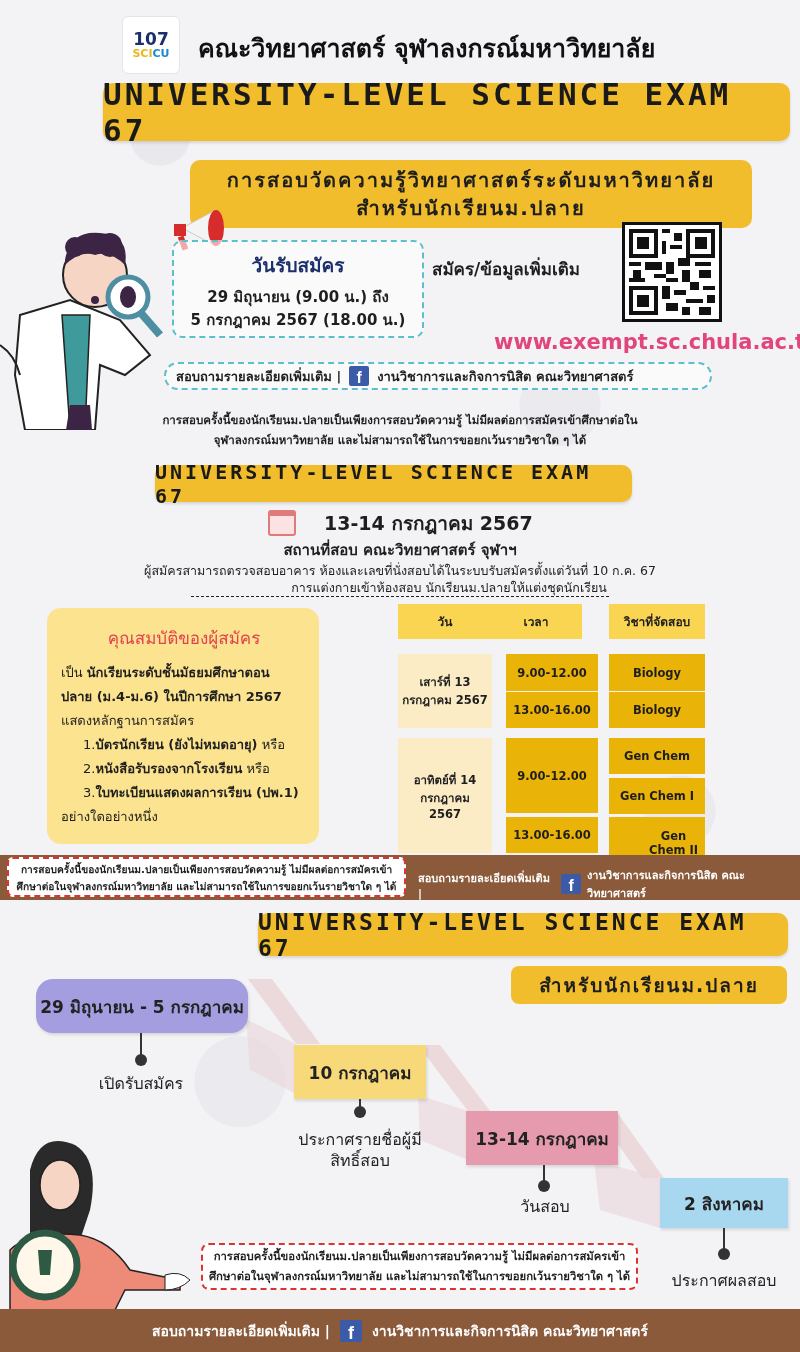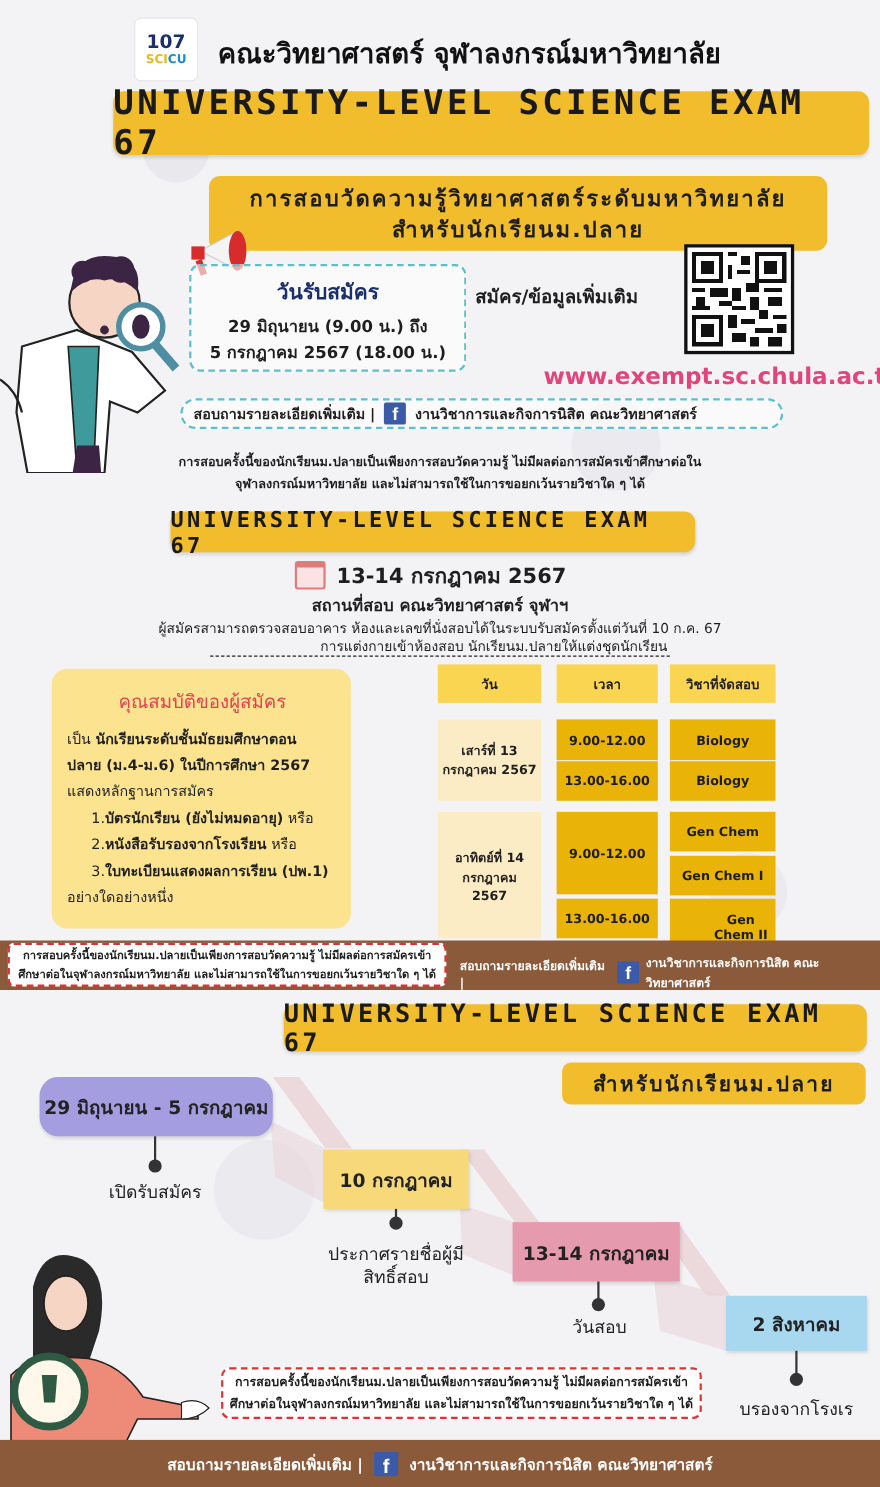--- a/index.html
+++ b/index.html
@@ -61,21 +61,21 @@
     font-size: 13px; font-weight: bold;
   }
   .fb {
     width: 20px; height: 20px; background: #3b5aa8; border-radius: 2px;
     color: #fff; font-weight: bold; font-size: 16px; display: flex; align-items: flex-end; justify-content: center;
     font-family: "Liberation Sans", sans-serif; line-height: 1;
   }
   .notice-1 { left: 160px; top: 410px; width: 480px; text-align: center; font-size: 11.5px; font-weight: bold; line-height: 20px; }
   
   .banner-2 { left: 155px; top: 465px; width: 477px; height: 37px; font-size: 20px; }
-  .exam-date { left: 268px; top: 508px; display: flex; align-items: center; gap: 10px; font-size: 19px; font-weight: bold; }
+  .exam-date { left: 268px; top: 508px; display: flex; align-items: center; gap: 28px; font-size: 19px; font-weight: bold; }
   .cal-icon { width: 28px; height: 26px; background: #fbe3e3; border: 2px solid #e07b7b; border-top-width: 6px; border-radius: 3px; }
   .venue { left: 0; width: 800px; top: 538px; text-align: center; font-size: 15px; font-weight: bold; }
   .seat-info { left: 0; width: 800px; top: 561px; text-align: center; font-size: 12.5px; }
   .dress { left: 0; width: 800px; top: 578px; text-align: center; font-size: 12.5px; }
   .dress span { border-bottom: 1px dashed #222; padding: 0 2px 1px 100px; }
   .qual-box {
     left: 47px; top: 608px; width: 272px; height: 236px;
     background: #fbe38f; border-radius: 14px; padding: 16px 12px 0 14px;
   }
   .qual-box .t { text-align: center; color: #e2424f; font-size: 17px; font-weight: normal; margin-bottom: 10px; }
@@ -217,21 +217,21 @@
   <p><b>ปลาย (ม.4-ม.6) ในปีการศึกษา 2567</b></p>
   <p>แสดงหลักฐานการสมัคร</p>
   <p class="ind"><span>1.</span><b>บัตรนักเรียน (ยังไม่หมดอายุ)</b><span> หรือ</span></p>
   <p class="ind"><span>2.</span><b>หนังสือรับรองจากโรงเรียน</b><span> หรือ</span></p>
   <p class="ind"><span>3.</span><b>ใบทะเบียนแสดงผลการเรียน (ปพ.1)</b><span></span></p>
   <p>อย่างใดอย่างหนึ่ง</p>
 </div>
 
 <div class="abs sched">
   <div class="th" style="left:3px;width:94px;">วัน</div>
-  <div class="th" style="left:111px;width:92px;">เวลา</div>
+  <div class="th" style="left:95px;width:92px;">เวลา</div>
   <div class="th" style="left:214px;width:96px;">วิชาที่จัดสอบ</div>
 
   <div class="td" style="left:3px;top:50px;width:94px;height:74px;padding:0 3px;">เสาร์ที่ 13 กรกฎาคม 2567</div>
   <div class="td" style="left:3px;top:134px;width:94px;height:115px;padding:0 8px;">อาทิตย์ที่ 14 กรกฎาคม 2567</div>
 
   <div class="td light" style="left:111px;top:50px;width:92px;height:37px;">9.00-12.00</div>
   <div class="td light" style="left:111px;top:88px;width:92px;height:36px;">13.00-16.00</div>
   <div class="td light" style="left:111px;top:134px;width:92px;height:75px;">9.00-12.00</div>
   <div class="td light" style="left:111px;top:213px;width:92px;height:36px;">13.00-16.00</div>
 
@@ -277,21 +277,21 @@
 <div class="abs step-label" style="left:290px;top:1129px;width:140px;">ประกาศรายชื่อผู้มีสิทธิ์สอบ</div>
 
 <div class="abs step" style="left:466px;top:1111px;width:152px;height:54px;background:#e69aae;">13-14 กรกฎาคม</div>
 <div class="abs stem" style="left:543px;top:1165px;height:18px;"></div>
 <div class="abs dot" style="left:538px;top:1180px;"></div>
 <div class="abs step-label" style="left:480px;top:1196px;width:130px;">วันสอบ</div>
 
 <div class="abs step" style="left:660px;top:1178px;width:128px;height:50px;background:#a8d8f0;">2 สิงหาคม</div>
 <div class="abs stem" style="left:723px;top:1228px;height:22px;"></div>
 <div class="abs dot" style="left:718px;top:1248px;"></div>
-<div class="abs step-label" style="left:650px;top:1270px;width:148px;">บรองจากโรงเร</div>
+<div class="abs step-label" style="left:650px;top:1270px;width:148px;">ประกาศผลสอบ</div>
 
 <svg class="abs" style="left:0;top:1140px;" width="195" height="170">
   <path d="M30 30 Q40 -10 75 5 Q100 20 90 70 L80 100 L30 100 Z" fill="#2a2a2a"></path>
   <ellipse cx="60" cy="45" rx="20" ry="25" fill="#f7d5c4" stroke="#222" stroke-width="1.5"></ellipse>
   <path d="M10 110 Q30 90 80 95 Q110 100 130 130 L180 140 L180 150 L125 150 L115 170 L10 170 Z" fill="#ee8a78" stroke="#222" stroke-width="1.5"></path>
   <circle cx="45" cy="125" r="32" fill="#fff7ea" stroke="#2e5a44" stroke-width="7"></circle>
   <path d="M38 110 L52 110 L50 135 L40 135 Z" fill="#2e5a44"></path>
   <path d="M165 135 Q180 130 190 140 Q180 150 165 150 Z" fill="#fff" stroke="#222"></path>
 </svg>
 

